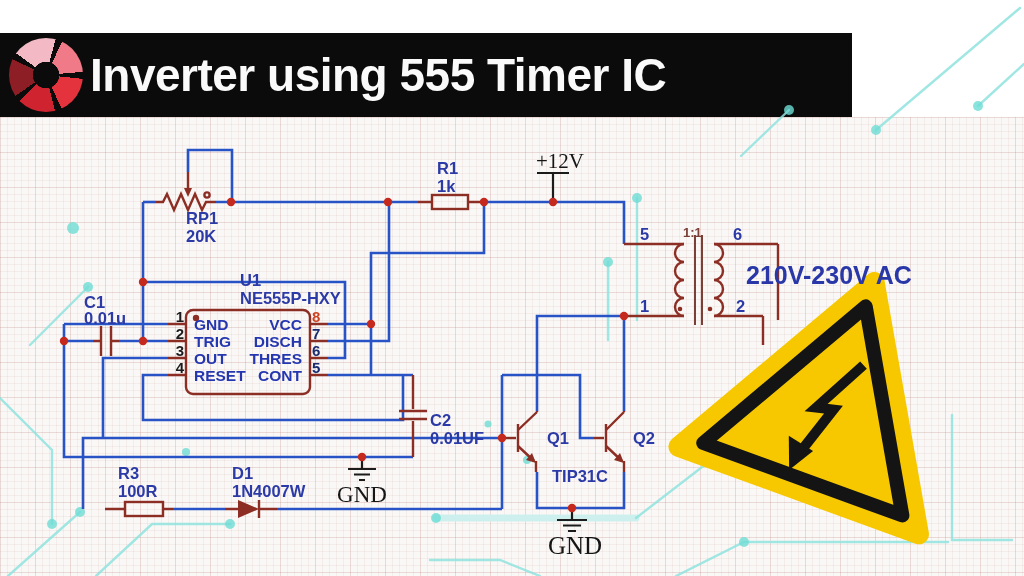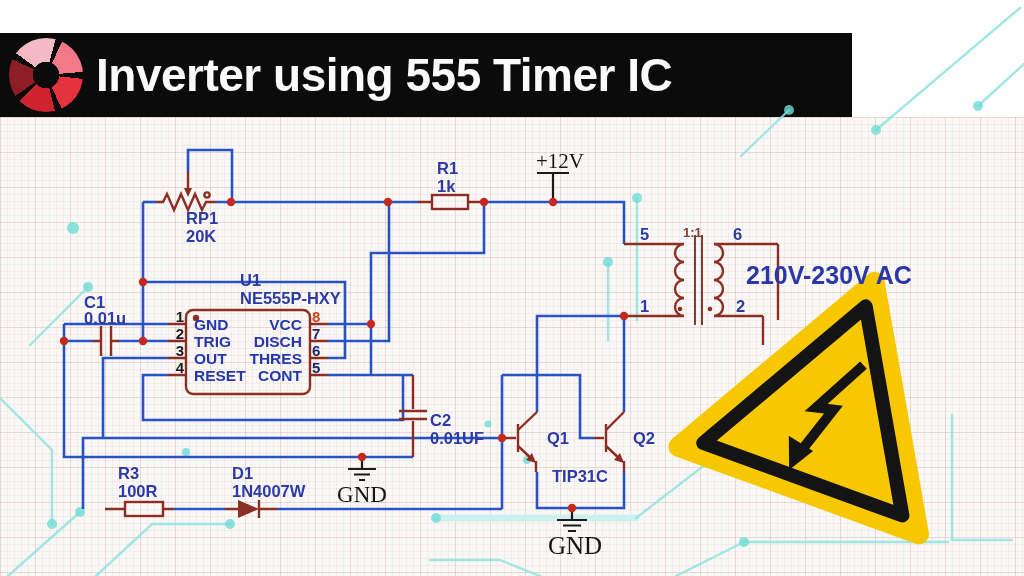--- a/index.html
+++ b/index.html
@@ -18,21 +18,21 @@
   #logo{width:74px;height:74px;margin-left:9px;border-radius:50%;flex:0 0 auto;
     background:
       radial-gradient(circle at 50% 50%, var(--banner_bg,#0b0b0b) 0 13px, rgba(0,0,0,0) 13.5px),
       conic-gradient(from 0deg,
         var(--logo1,#f3bac6) 0 15deg, var(--banner_bg,#0b0b0b) 15deg 26deg,
         var(--logo2,#f07a88) 26deg 85deg, var(--banner_bg,#0b0b0b) 85deg 96deg,
         var(--logo3,#e5333e) 96deg 155deg, var(--banner_bg,#0b0b0b) 155deg 166deg,
         var(--logo4,#cf2430) 166deg 225deg, var(--banner_bg,#0b0b0b) 225deg 236deg,
         var(--logo5,#8e1e26) 236deg 295deg, var(--banner_bg,#0b0b0b) 295deg 306deg,
         var(--logo1,#f3bac6) 306deg 360deg);}
-  #title{color:var(--title,#fafafa);font-size:46px;font-weight:bold;margin-left:13px;
+  #title{color:var(--title,#fafafa);font-size:46px;font-weight:bold;margin-left:7px;
          letter-spacing:-0.5px;white-space:nowrap;}
   svg#schem{position:absolute;left:0;top:0;z-index:4;}
   
   .wire{stroke:var(--wire,#2853c6);stroke-width:2.6;fill:none;}
   .cmp{stroke:var(--component,#8d2e24);stroke-width:2.4;fill:none;}
   .cmpf{fill:var(--component,#8d2e24);stroke:none;}
   .dot{fill:var(--junction,#c5281c);stroke:none;}
   .blk{stroke:#1b1b1b;stroke-width:2.2;fill:none;}
   .lbl{fill:var(--label,#2b3aa6);font-size:16.5px;font-weight:600;}
   .pinlbl{font-size:15.5px;font-weight:600;fill:#2436b0;}

